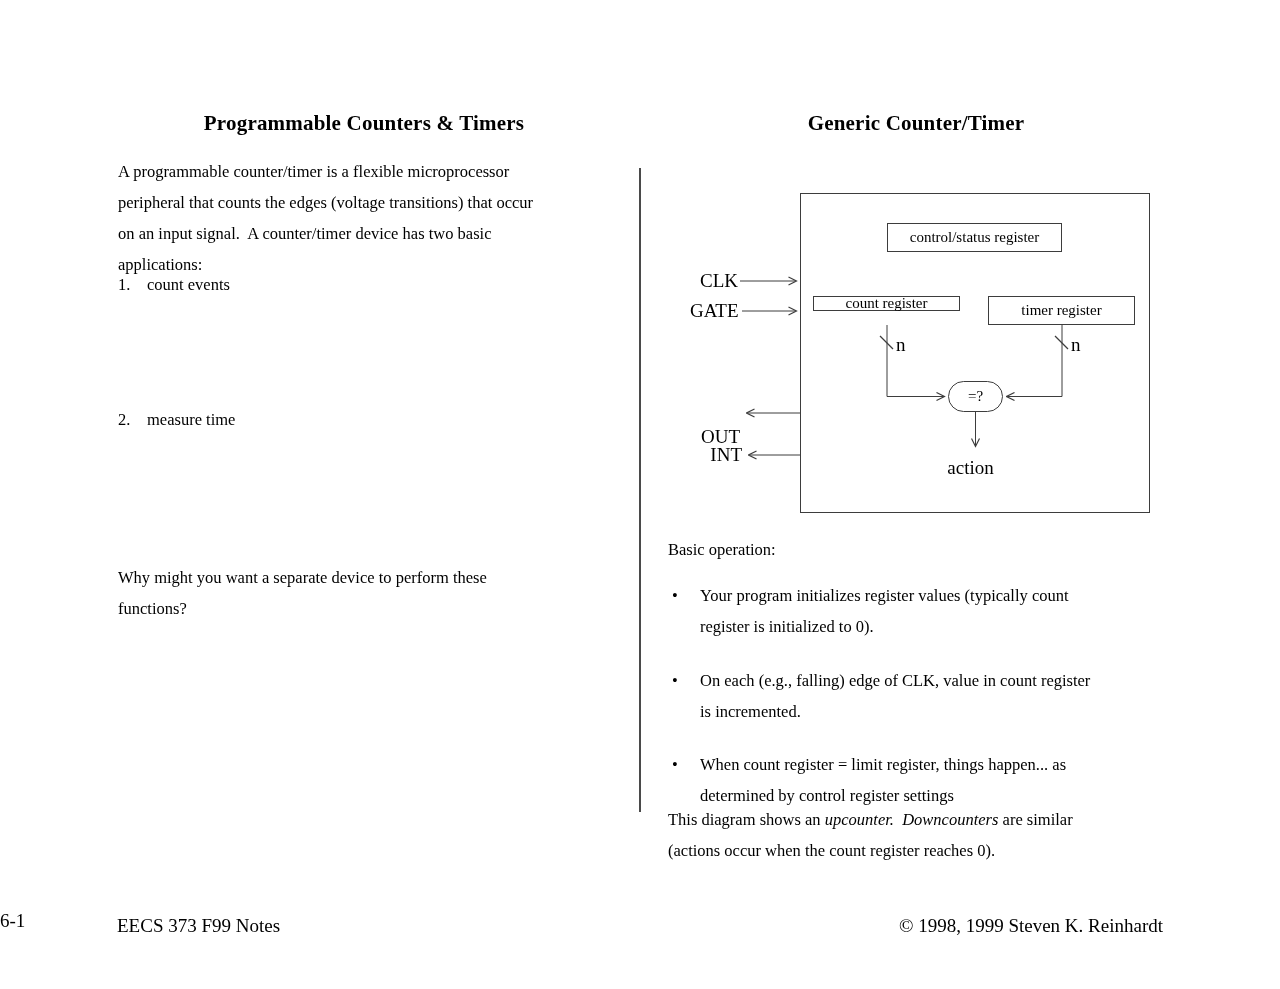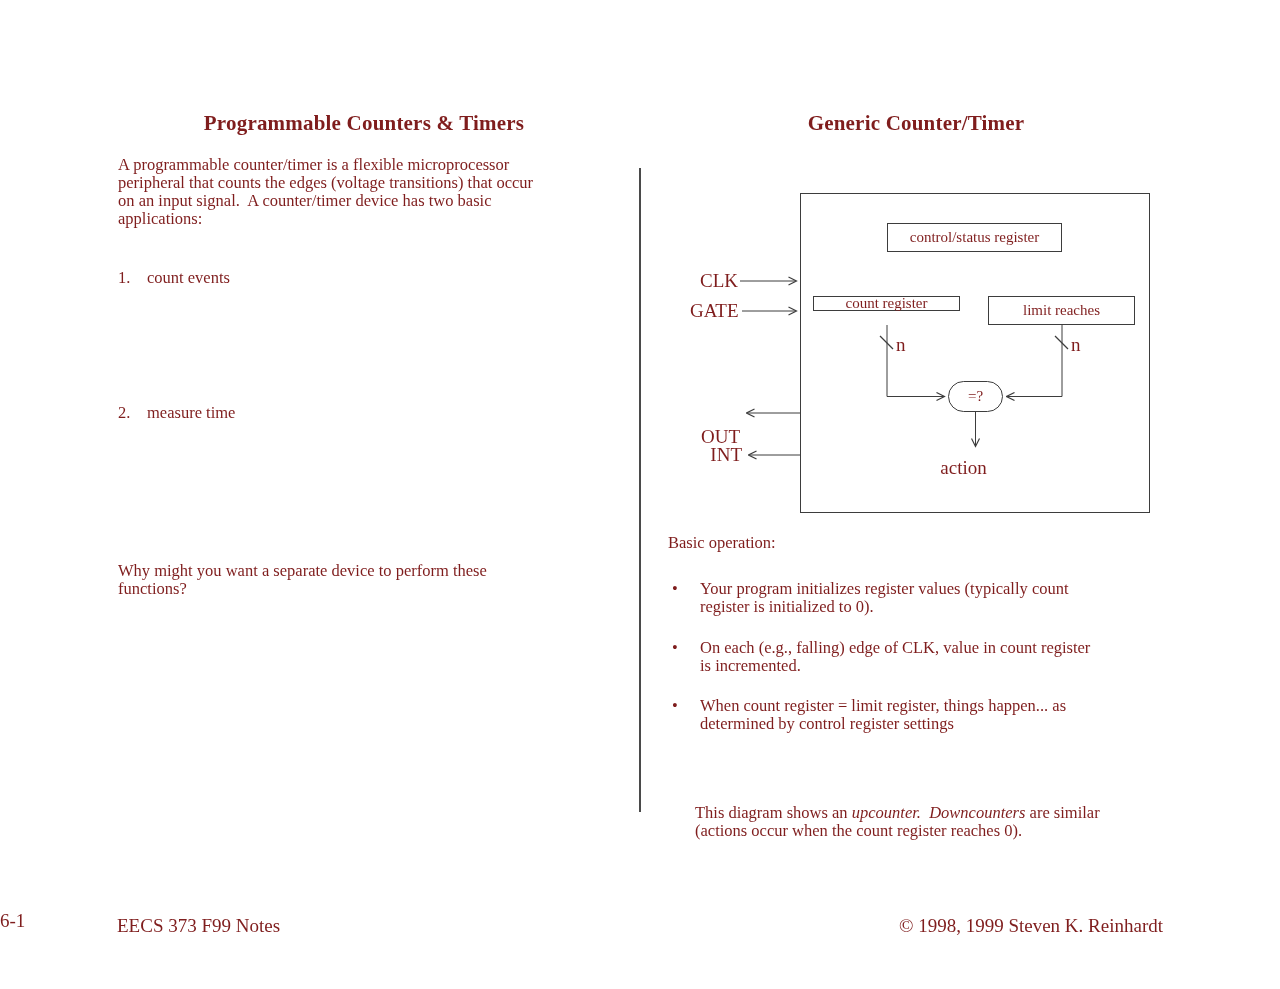--- a/index.html
+++ b/index.html
@@ -2,26 +2,26 @@
 <html><head>
 <meta charset="utf-8">
 <style>
   html, body { margin: 0; padding: 0; background: #ffffff; }
   .page {
     position: relative;
     width: 1280px;
     height: 989px;
     background: #ffffff;
     font-family: "Liberation Serif", serif;
-    color: #7f1d1d;
+    color: #000000;
     overflow: hidden;
   }
   .abs { position: absolute; }
   .prewrap { white-space: pre-wrap; }
-  .body-text { font-size: 16.5px; line-height: 18px; }
+  .body-text { font-size: 16.5px; line-height: 31px; }
   .title {
     font-size: 21px;
     font-weight: bold;
     text-align: center;
     letter-spacing: 0.2px;
   }
   
   .num-item { display: flex; }
   .num-item .num { width: 29px; flex: 0 0 29px; }
   
@@ -114,33 +114,33 @@
       <line x1="285.5" y1="237" x2="285.5" y2="271" stroke="#3d3d3d" stroke-width="1" marker-end="url(#arr)"></line>
 
       <line x1="190" y1="161" x2="203" y2="174" stroke="#3d3d3d" stroke-width="1.2"></line>
       <line x1="365" y1="161" x2="378" y2="174" stroke="#3d3d3d" stroke-width="1.2"></line>
     </svg>
 
     <div class="outer-box" style="left:110px; top:18px; width:350px; height:320px;"></div>
 
     <div class="dbox" style="left:197px; top:48px; width:175px; height:29px;">control/status register</div>
     <div class="dbox" style="left:123px; top:121px; width:147px; height:15px;">count register</div>
-    <div class="dbox" style="left:298px; top:121px; width:147px; height:29px;">limit reaches</div>
+    <div class="dbox" style="left:298px; top:121px; width:147px; height:29px;">timer register</div>
 
     <div class="dbox stadium" style="left:258px; top:206px; width:55px; height:31px;">=?</div>
 
     <div class="dlabel right-align" style="left:0; top:97px; width:48px;">CLK</div>
     <div class="dlabel right-align" style="left:0; top:127px; width:48px;">GATE</div>
     <div class="dlabel right-align" style="left:0; top:229px; width:50px;margin-top:24px;">OUT</div>
     <div class="dlabel right-align" style="left:0; top:271px; width:52px;">INT</div>
 
     <div class="dlabel" style="left:206px; top:161px;">n</div>
     <div class="dlabel" style="left:381px; top:161px;">n</div>
 
-    <div class="dlabel center-align" style="left:240px; top:284px; width:67px;">action</div>
+    <div class="dlabel center-align" style="left:247px; top:284px; width:67px;">action</div>
   </div>
 
   <div class="abs body-text" style="left:668px; top:534px; width:500px;">Basic operation:</div>
 
   <div class="abs body-text" style="left:668px; top:580px; width:497px;">
     <div class="bullet-row">
         <span class="bullet-marker">•</span>
         <span class="bullet-text prewrap">Your program initializes register values (typically count
 register is initialized to 0).</span>
       </div>
@@ -149,20 +149,20 @@
         <span class="bullet-text prewrap">On each (e.g., falling) edge of CLK, value in count register
 is incremented.</span>
       </div>
     <div class="bullet-row">
         <span class="bullet-marker">•</span>
         <span class="bullet-text prewrap">When count register = limit register, things happen... as
 determined by control register settings</span>
       </div>
   </div>
 
-  <div class="abs body-text prewrap" style="left:668px; top:804px; width:505px;margin-left:27px;"><span>This diagram shows an </span><i class="italic">upcounter.</i><span>  </span><i class="italic">Downcounters</i><span> are similar
+  <div class="abs body-text prewrap" style="left:668px; top:804px; width:505px;"><span>This diagram shows an </span><i class="italic">upcounter.</i><span>  </span><i class="italic">Downcounters</i><span> are similar
 (actions occur when the count register reaches 0).</span></div>
 
   <div class="abs footer-text" style="left:117px; top:917px;">EECS 373 F99 Notes</div>
   <div class="abs footer-text" style="left:0; top:912px; width:1280px; text-align:left;">6-1</div>
   <div class="abs footer-text" style="right:117px; top:917px; text-align:right;">© 1998, 1999 Steven K. Reinhardt</div>
 
 </div>
 
 </body></html>

